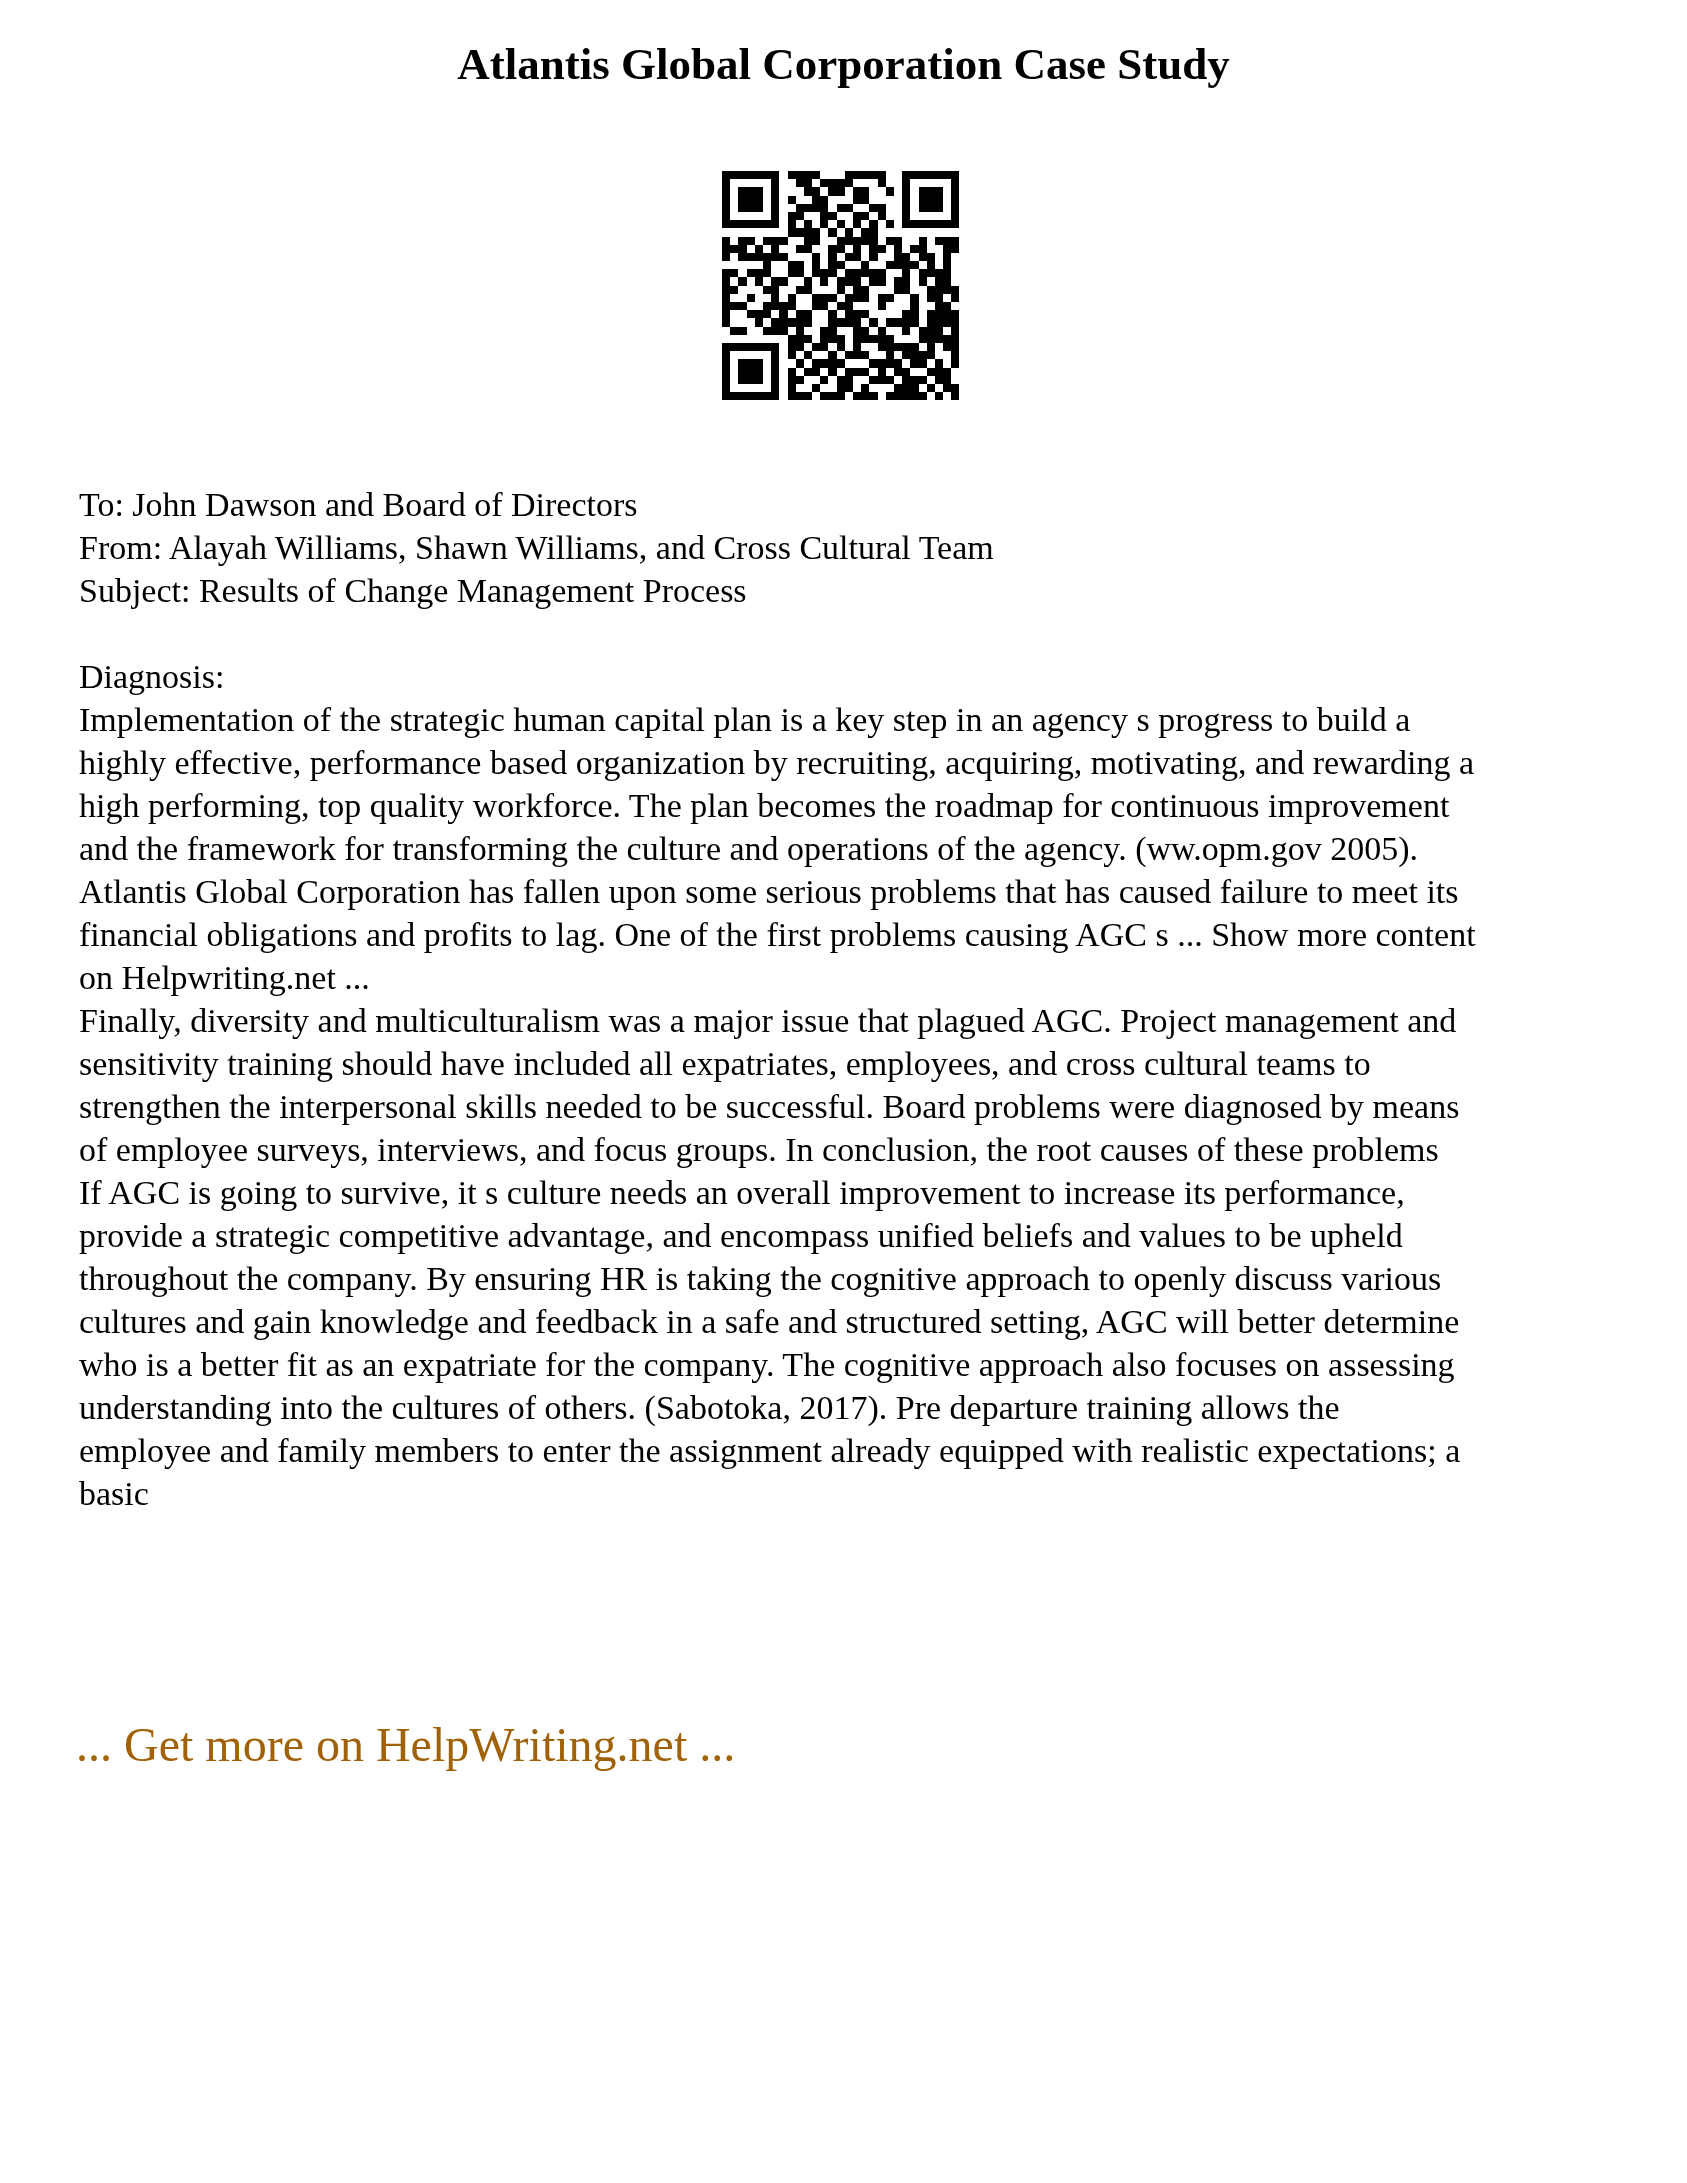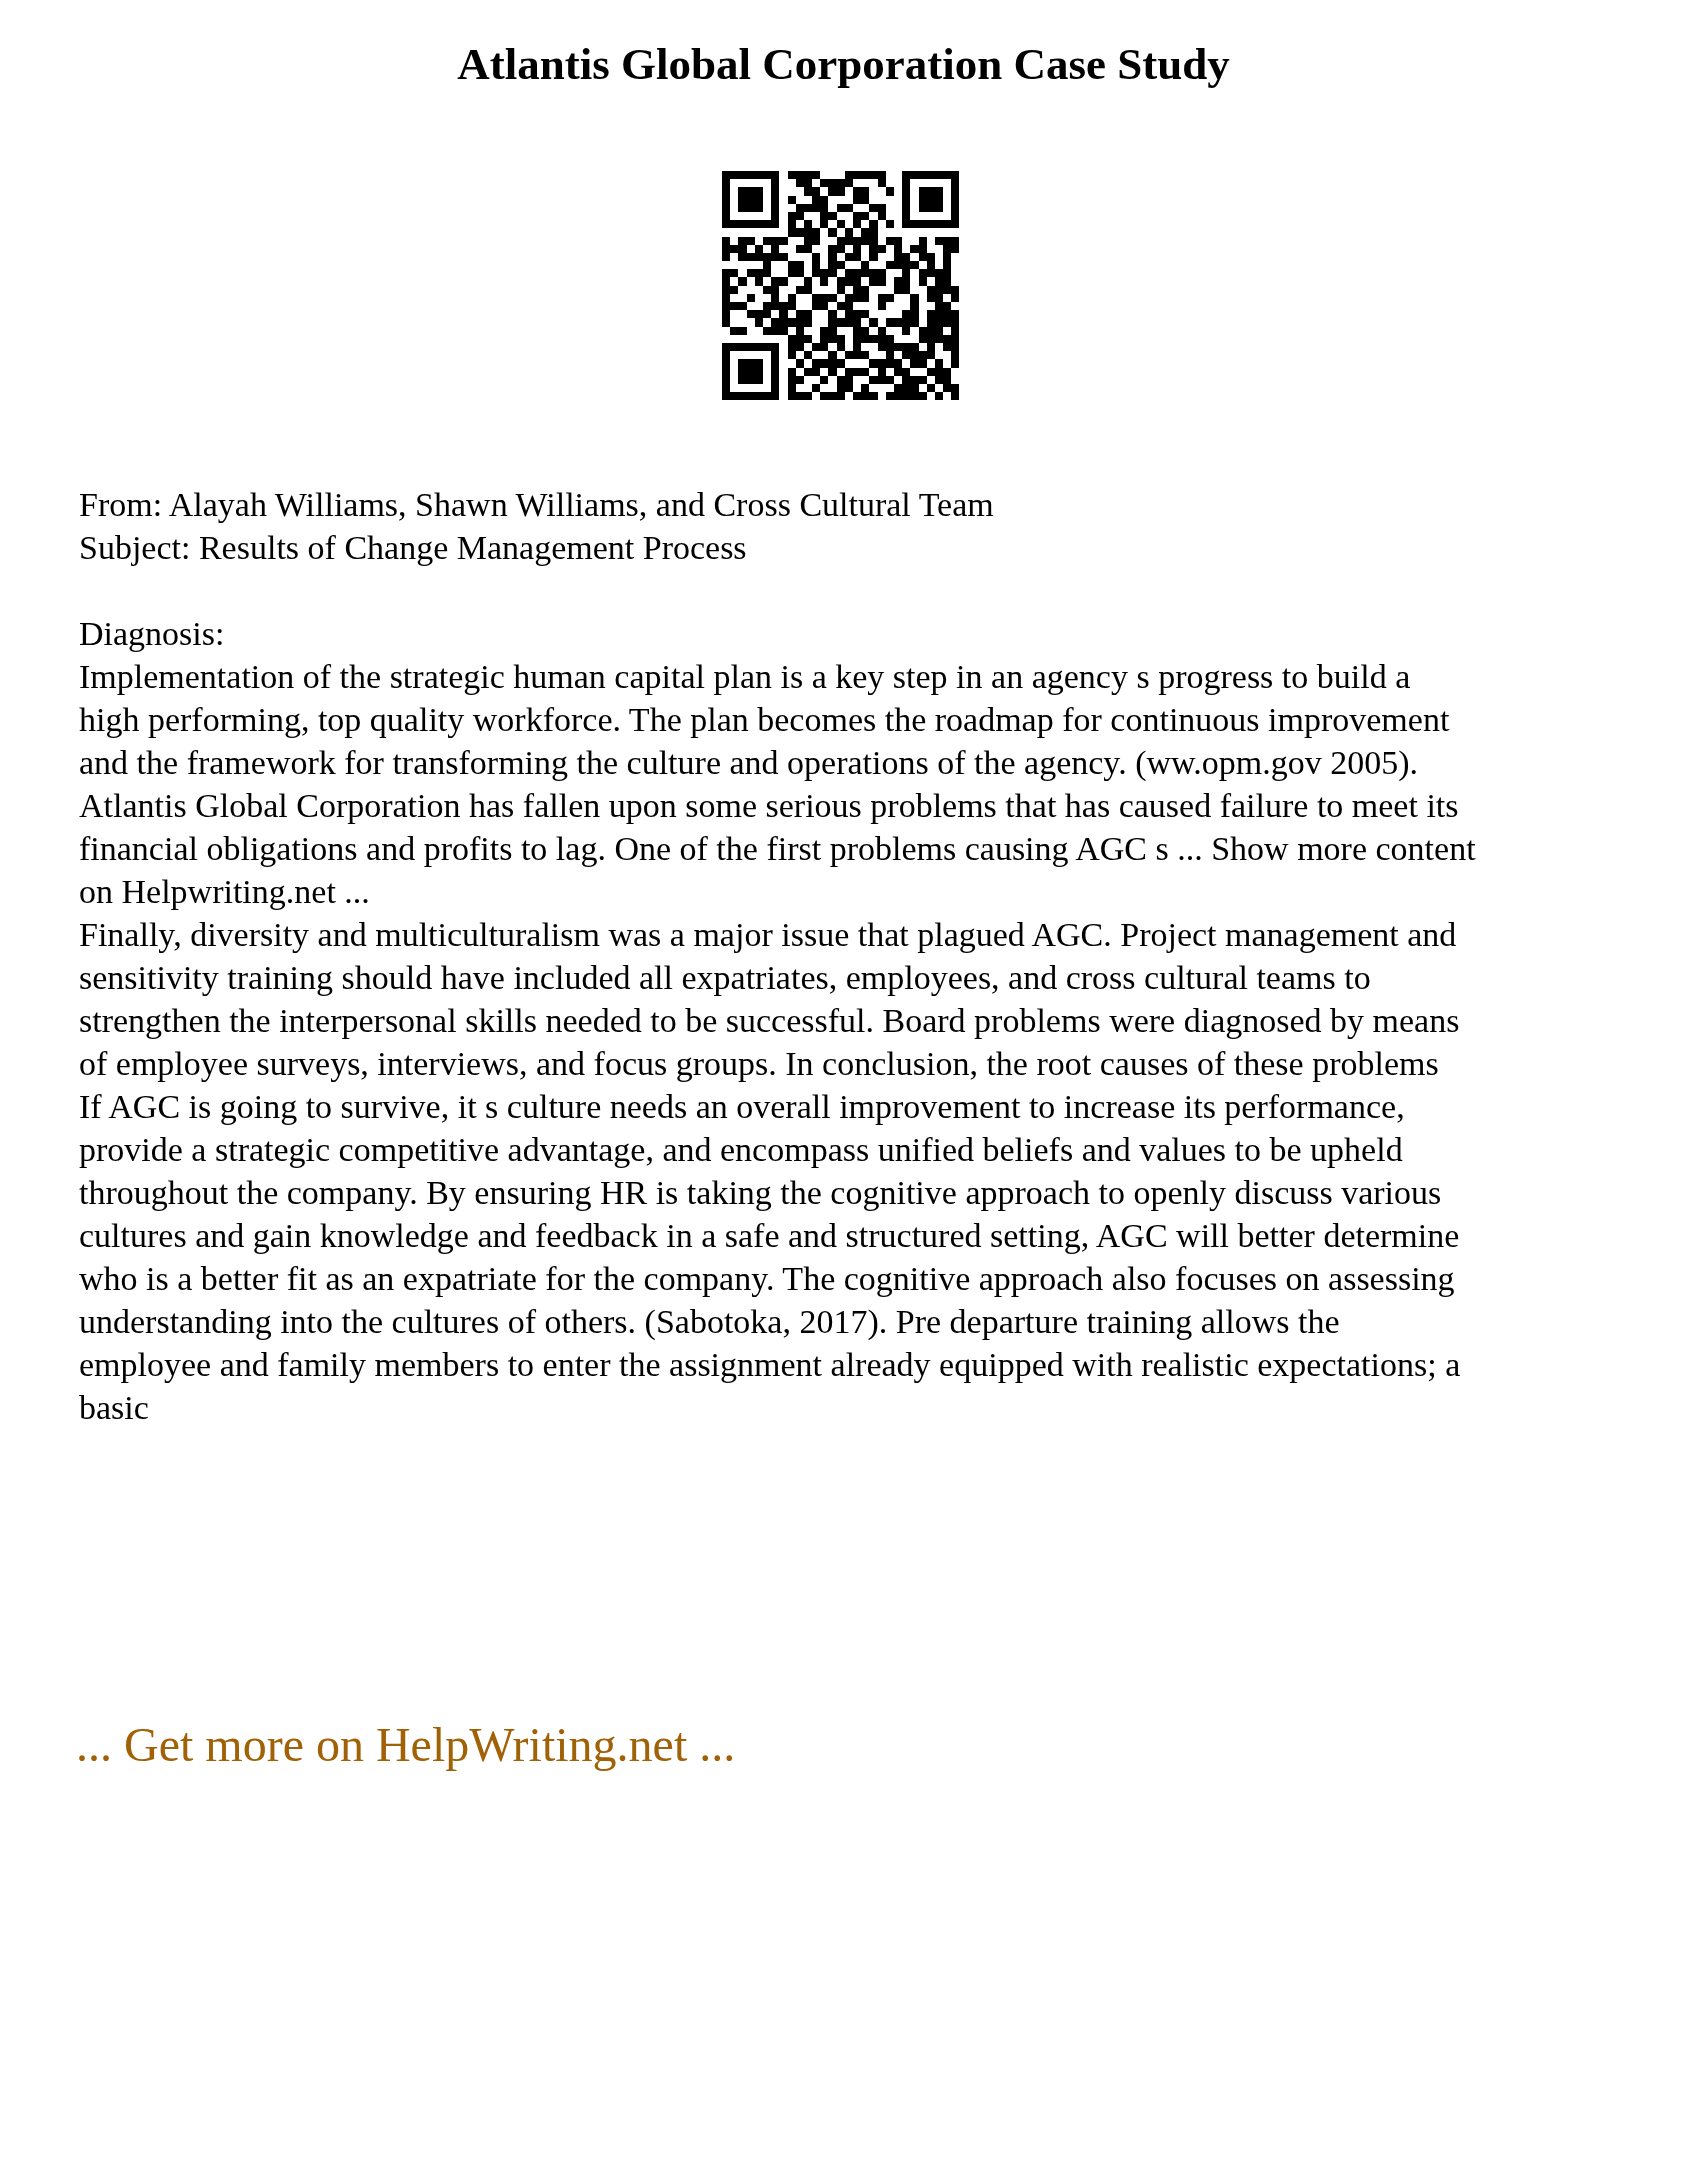--- a/index.html
+++ b/index.html
@@ -907,26 +907,28 @@
       <span></span>
       <span></span>
       <span></span>
       <span></span>
       <span></span>
       <span></span>
       <span></span>
     </div>
 
   <div class="body-text">
+    <div class="line">To: John Dawson and Board of Directors</div>
     <div class="line">From: Alayah Williams, Shawn Williams, and Cross Cultural Team</div>
     <div class="line">Subject: Results of Change Management Process</div>
     <div class="gap"></div>
 
     <div class="line">Diagnosis:</div>
     <div class="line">Implementation of the strategic human capital plan is a key step in an agency s progress to build a</div>
+    <div class="line">highly effective, performance based organization by recruiting, acquiring, motivating, and rewarding a</div>
     <div class="line">high performing, top quality workforce. The plan becomes the roadmap for continuous improvement</div>
     <div class="line">and the framework for transforming the culture and operations of the agency. (ww.opm.gov 2005).</div>
     <div class="line">Atlantis Global Corporation has fallen upon some serious problems that has caused failure to meet its</div>
     <div class="line">financial obligations and profits to lag. One of the first problems causing AGC s ... Show more content</div>
     <div class="line">on Helpwriting.net ...</div>
     <div class="line">Finally, diversity and multiculturalism was a major issue that plagued AGC. Project management and</div>
     <div class="line">sensitivity training should have included all expatriates, employees, and cross cultural teams to</div>
     <div class="line">strengthen the interpersonal skills needed to be successful. Board problems were diagnosed by means</div>
     <div class="line">of employee surveys, interviews, and focus groups. In conclusion, the root causes of these problems</div>
 

